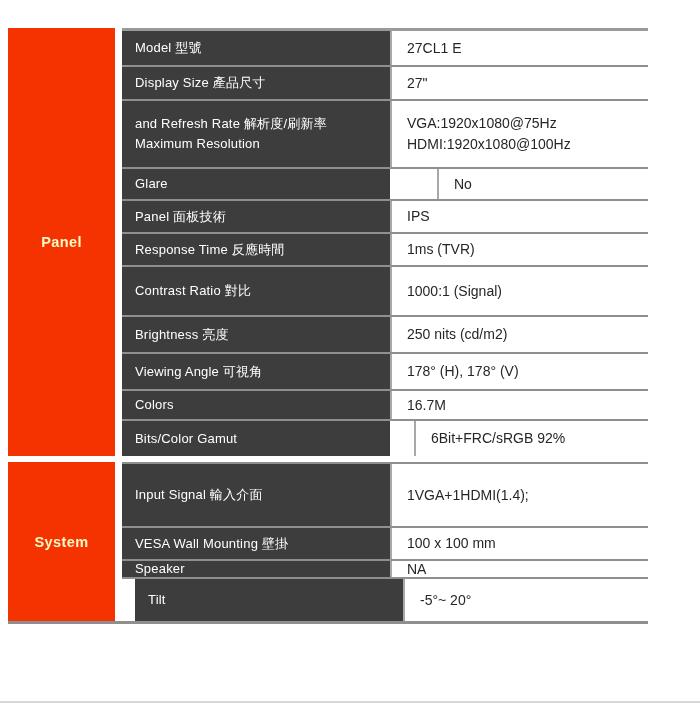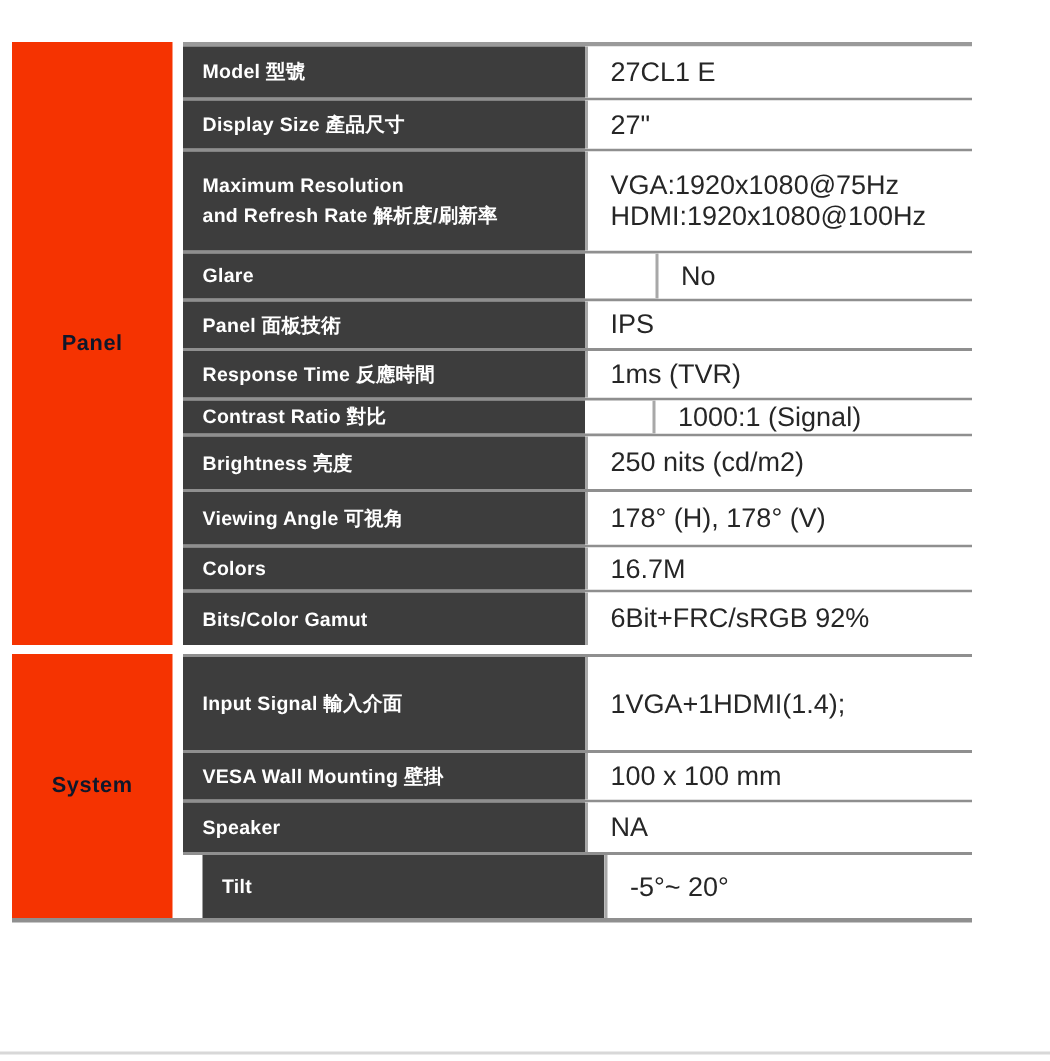--- a/index.html
+++ b/index.html
@@ -17,37 +17,37 @@
   }
   .page{position:relative;width:700px;height:707px;background:#ffffff;overflow:hidden;}
   .spec-table{
     position:absolute;left:8px;top:28px;width:640px;
     border-bottom:3px solid var(--divider);
   }
   .spec-section{display:flex;align-items:stretch;}
   .spec-section + .spec-section{margin-top:6px;}
   .side-tab{
     width:107px;flex:0 0 107px;background:var(--accent);
-    color:#0f172a;display:flex;align-items:center;justify-content:center;
+    color:#fef9c3;display:flex;align-items:center;justify-content:center;
     font-weight:bold;font-size:14.5px;letter-spacing:.4px;
     margin-right:7px;
   }
   .rows{flex:1;border-top:3px solid #9a9a9a;}
   .spec-section:nth-child(2) .rows{border-top:2px solid var(--divider);}
   .spec-row{display:flex;box-sizing:border-box;align-items:stretch;}
   .spec-row + .spec-row{border-top:2px solid var(--divider);}
   .cell{display:flex;flex-direction:column;justify-content:center;box-sizing:border-box;}
   .cell.label{
     width:268px;flex:0 0 268px;background:var(--label-bg);
-    color:var(--label-text);font-weight:bold;font-size:13px;
+    color:var(--label-text);font-weight:normal;font-size:13px;
     padding-left:13px;letter-spacing:.2px;line-height:20px;
   }
   .cell.value{
     flex:1;background:#ffffff;color:var(--value-text);
-    font-size:18px;padding-left:15px;line-height:21px;
+    font-size:14px;padding-left:15px;line-height:21px;
     border-left:2px solid #a8a8a8;
   }
   .line{white-space:nowrap;}
   .page-divider{
     position:absolute;left:0;right:0;bottom:4px;height:2px;
     background:var(--page-divider);
   }
 </style>
 </head>
 <body>
@@ -70,22 +70,22 @@
           <div class="spec-row" style="height: 34px; justify-content: center;">
             <div class="cell label">
               <span class="line">Display Size 產品尺寸</span>
             </div>
             <div class="cell value">
               <span class="line">27"</span>
             </div>
           </div>
           <div class="spec-row" style="height: 68px;">
             <div class="cell label">
+              <span class="line">and Refresh Rate 解析度/刷新率</span>
               <span class="line">Maximum Resolution</span>
-              <span class="line">and Refresh Rate 解析度/刷新率</span>
             </div>
             <div class="cell value">
               <span class="line">VGA:1920x1080@75Hz</span>
               <span class="line">HDMI:1920x1080@100Hz</span>
             </div>
           </div>
           <div class="spec-row" style="height: 32px; gap: 47px;">
             <div class="cell label">
               <span class="line">Glare</span>
             </div>
@@ -102,21 +102,21 @@
             </div>
           </div>
           <div class="spec-row" style="height: 33px;">
             <div class="cell label">
               <span class="line">Response Time 反應時間</span>
             </div>
             <div class="cell value">
               <span class="line">1ms (TVR)</span>
             </div>
           </div>
-          <div class="spec-row" style="height: 24px; gap: 45px;">
+          <div class="spec-row" style="height: 50px;">
             <div class="cell label">
               <span class="line">Contrast Ratio 對比</span>
             </div>
             <div class="cell value">
               <span class="line">1000:1 (Signal)</span>
             </div>
           </div>
           <div class="spec-row" style="height: 37px;">
             <div class="cell label">
               <span class="line">Brightness 亮度</span>
@@ -134,21 +134,21 @@
             </div>
           </div>
           <div class="spec-row" style="height: 30px;">
             <div class="cell label">
               <span class="line">Colors</span>
             </div>
             <div class="cell value">
               <span class="line">16.7M</span>
             </div>
           </div>
-          <div class="spec-row" style="height: 37px;">
+          <div class="spec-row" style="height: 37px; gap: 24px;">
             <div class="cell label">
               <span class="line">Bits/Color Gamut</span>
             </div>
             <div class="cell value">
               <span class="line">6Bit+FRC/sRGB 92%</span>
             </div>
           </div>
         </div>
       </section>
       <section class="spec-section">
@@ -165,21 +165,21 @@
             </div>
           </div>
           <div class="spec-row" style="height: 33px;">
             <div class="cell label">
               <span class="line">VESA Wall Mounting 壁掛</span>
             </div>
             <div class="cell value">
               <span class="line">100 x 100 mm</span>
             </div>
           </div>
-          <div class="spec-row" style="height: 35px; justify-content: space-between;">
+          <div class="spec-row" style="height: 18px; justify-content: space-between;">
             <div class="cell label">
               <span class="line">Speaker</span>
             </div>
             <div class="cell value">
               <span class="line">NA</span>
             </div>
           </div>
           <div class="spec-row" style="height: 44px; padding-left: 13px;">
             <div class="cell label">
               <span class="line">Tilt</span>

